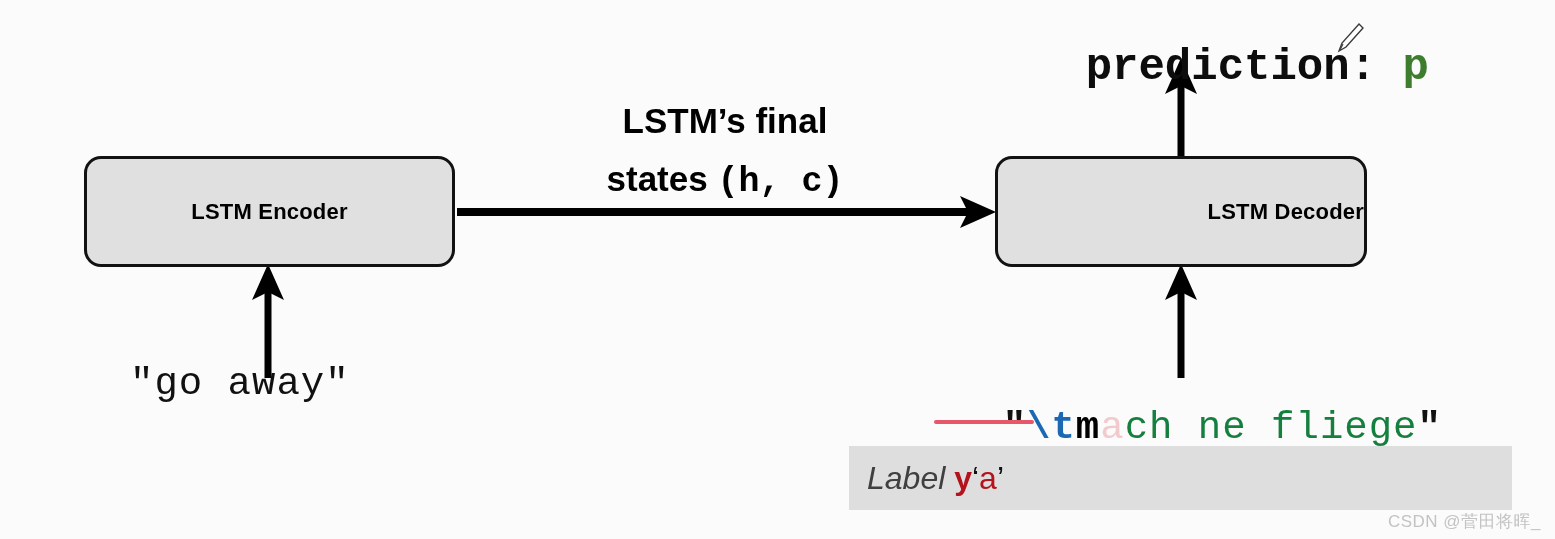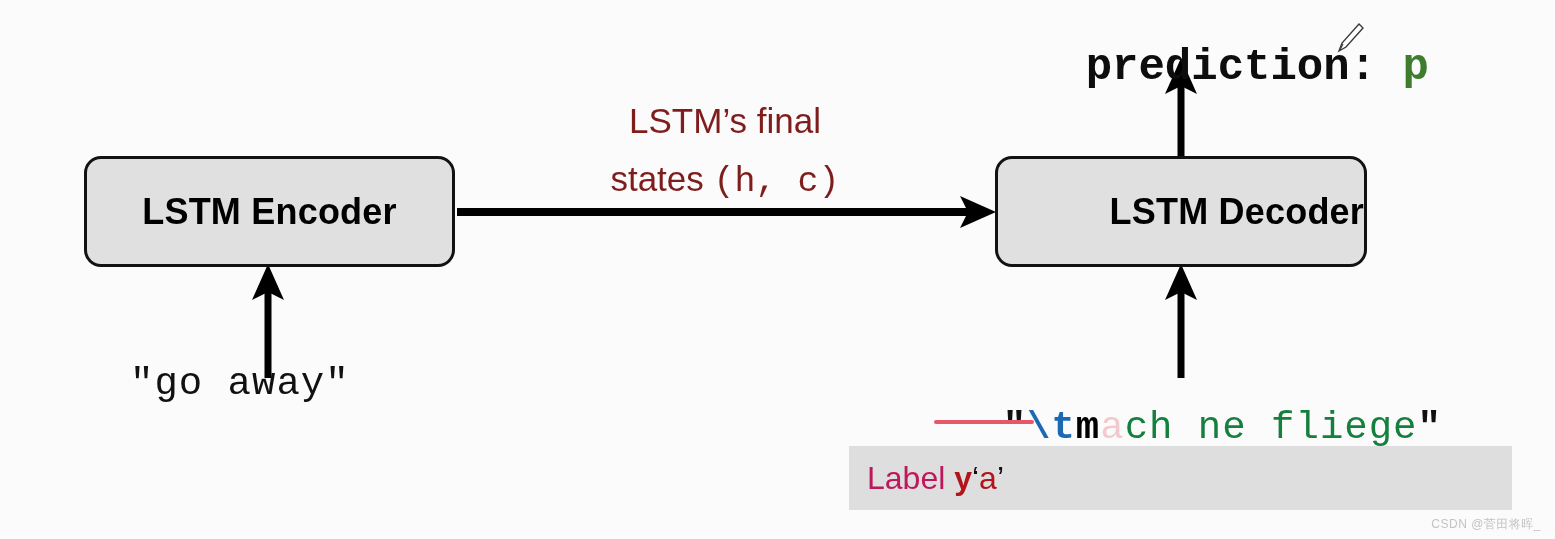--- a/index.html
+++ b/index.html
@@ -21,21 +21,21 @@
     position: absolute;
     box-sizing: border-box;
     background: #e0e0e0;
     border: 3px solid #121212;
     border-radius: 17px;
     display: flex;
     align-items: center;
     justify-content: center;
     font-family: "Liberation Sans", sans-serif;
     font-weight: bold;
-    font-size: 36px;
+    font-size: 22px;
     color: #000000;
     letter-spacing: 0.2px;
   }
   #encoder-box { left: 84px; top: 156px; width: 371px; height: 111px; }
   #decoder-box { left: 995px; top: 156px; width: 372px; height: 111px; justify-content: flex-end; }
 
   
   #arrow-layer {
     position: absolute;
     left: 0; top: 0;
@@ -46,22 +46,23 @@
   
   .txt { position: absolute; white-space: pre; color: #000; }
 
   #edge-label {
     left: 505px;
     top: 92px;
     width: 440px;
     text-align: center;
     font-size: 35px;
     line-height: 58px;
-    color: #7f1d1d;
+    color: #000000;
     white-space: normal;
+    font-weight: bold;
   }
   .mono { font-family: "Liberation Mono", "DejaVu Sans Mono", monospace; }
 
   #encoder-input {
     left: 130px;
     top: 362px;
     font-family: "Liberation Mono", "DejaVu Sans Mono", monospace;
     font-size: 39px;
     color: #111;
     letter-spacing: 1px;
@@ -112,40 +113,40 @@
     height: 64px;
     background: #dedede;
     display: flex;
     align-items: center;
     padding-left: 18px;
     box-sizing: border-box;
     font-size: 32px;
     color: #0d0d0d;
     white-space: pre;
   }
-  #label-callout .red     { color: #be185d; }
+  #label-callout .red     { color: #404040; font-style: italic; }
   #label-callout .red-b   { color: #b3131b; font-weight: bold; }
   #label-callout .quoted  { color: #b3131b; }
   #label-callout .tick    { color: #111; }
 
   
   #pen-cursor {
     position: absolute;
     left: 1335px;
     top: 22px;
     width: 30px;
     height: 32px;
   }
 
   
   #watermark {
     position: absolute;
     right: 14px;
     bottom: 6px;
-    font-size: 12px;
+    font-size: 17px;
     color: #c3c3c3;
     font-family: "Liberation Sans", sans-serif;
     letter-spacing: 0.5px;
   }
 </style>
 </head>
 <body>
 
 <div id="stage">
 

